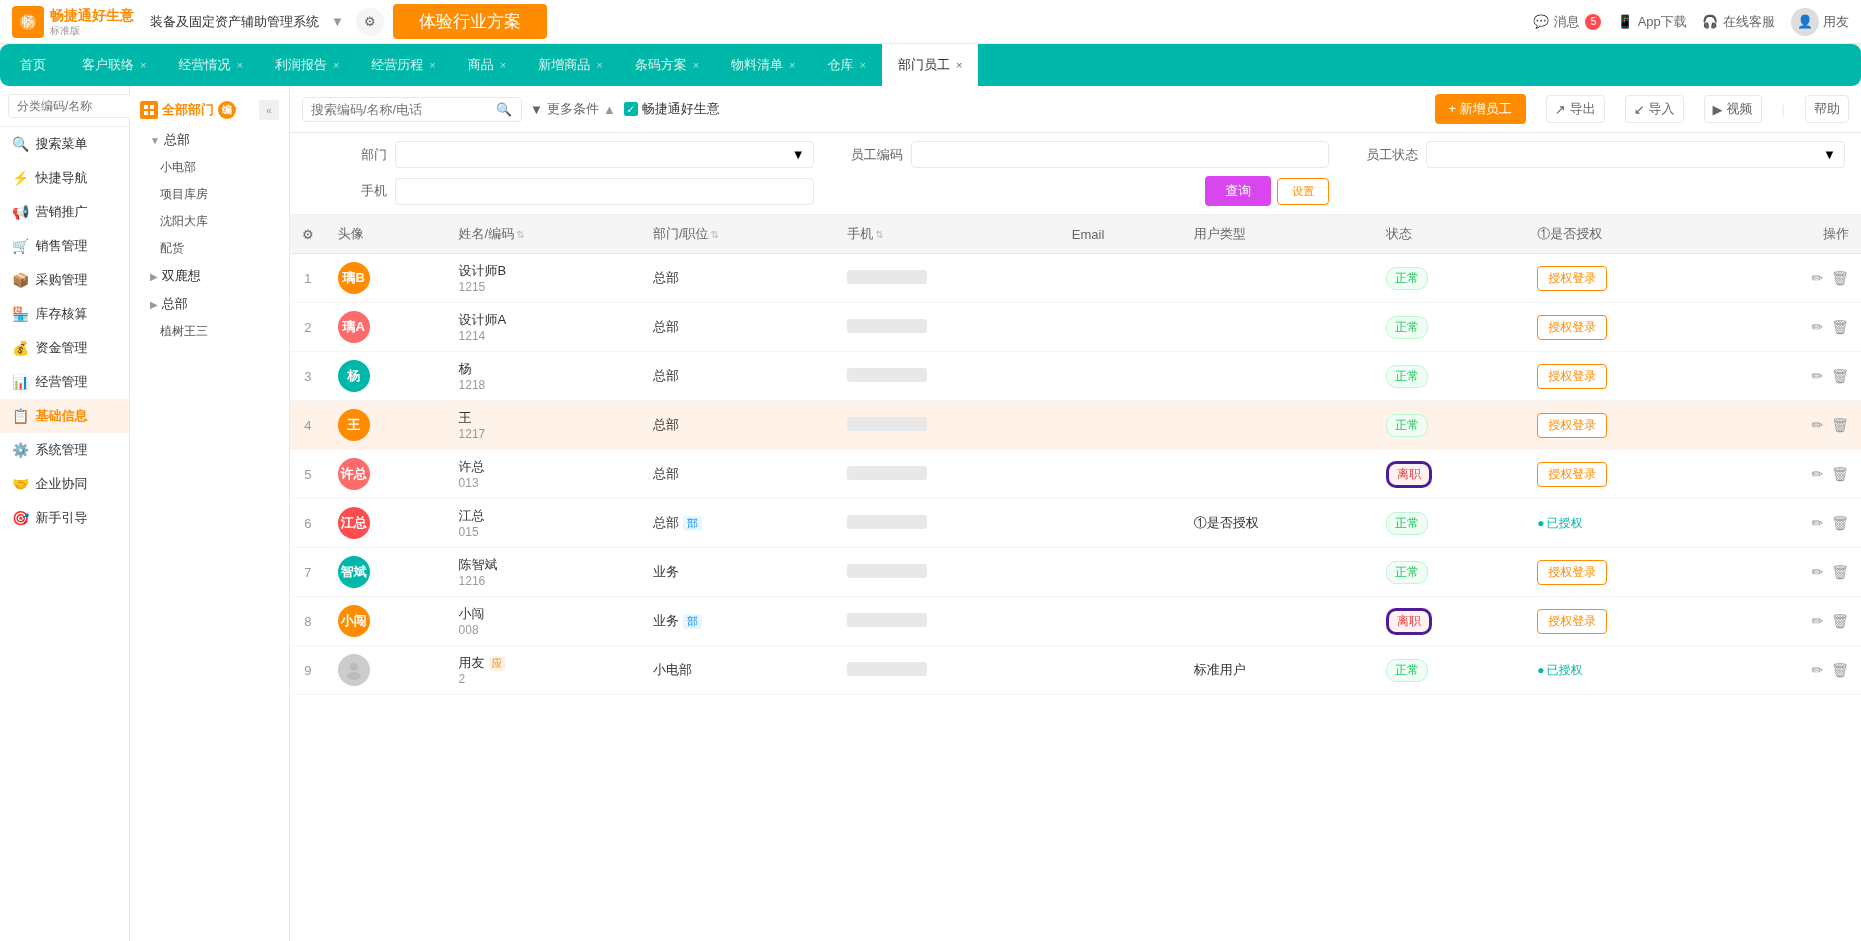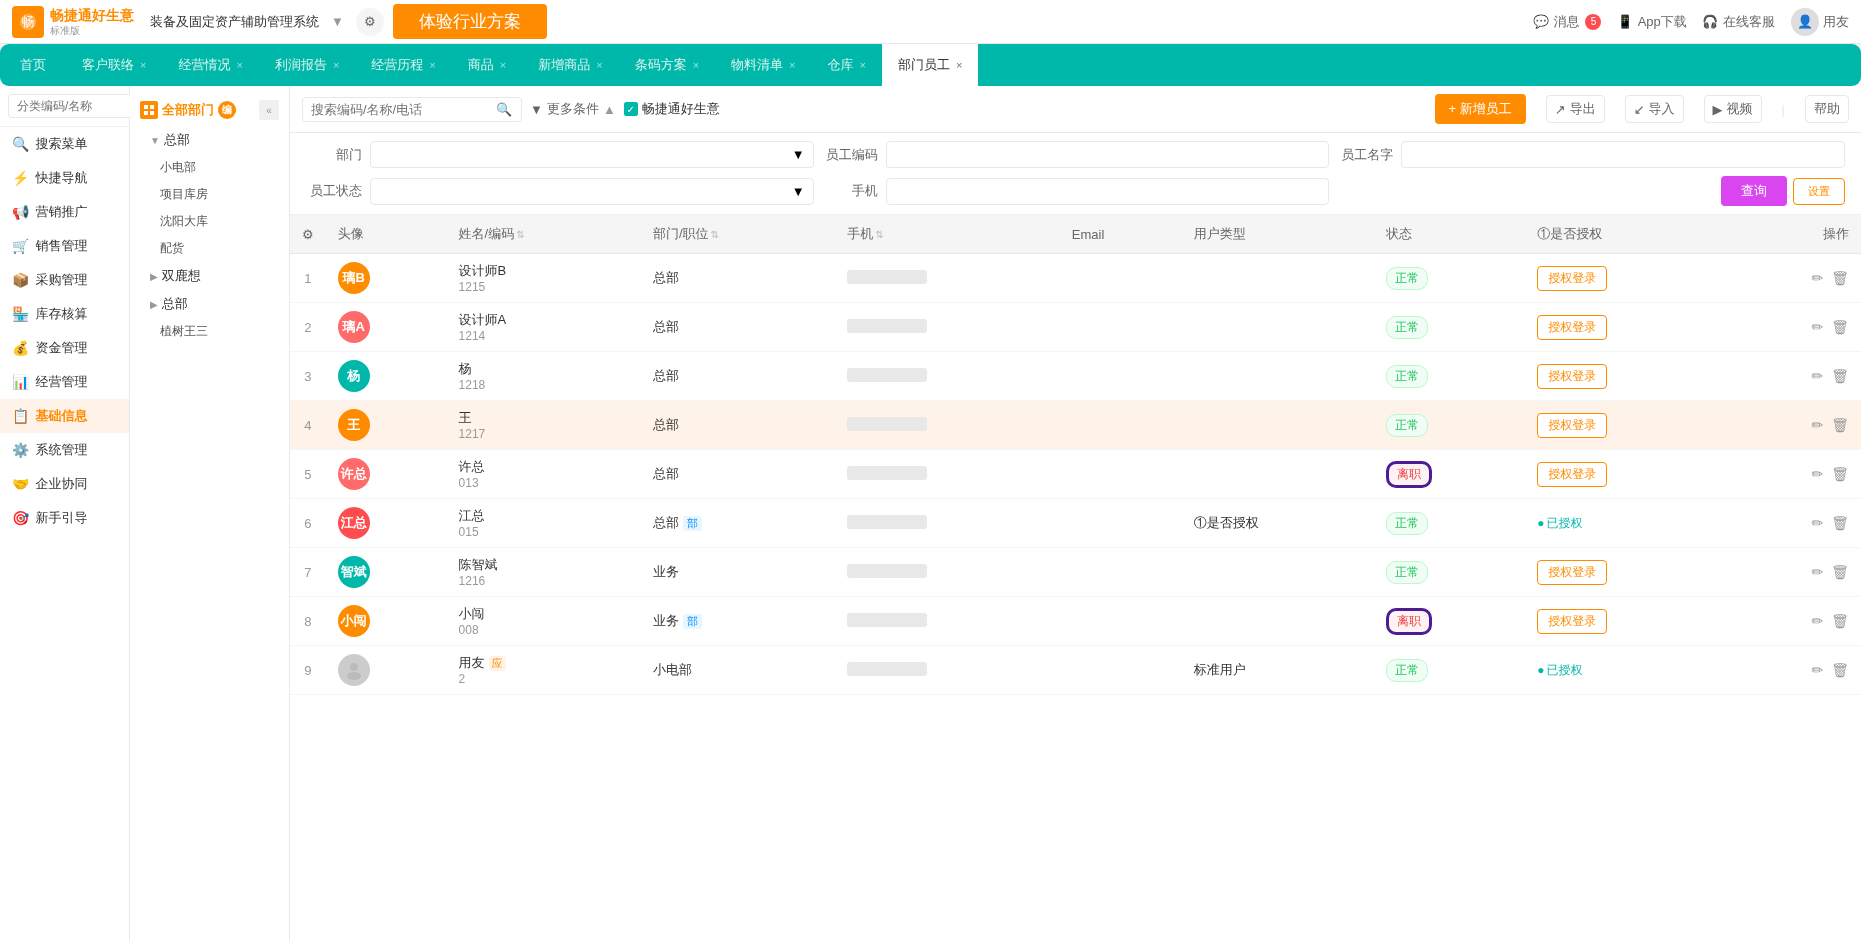--- a/index.html
+++ b/index.html
@@ -69,21 +69,21 @@
     .filter-btn .arrow { color: #999; }
     .show-resigned { display: flex; align-items: center; gap: 4px; color: #333; font-size: 13px; cursor: pointer; }
     .show-resigned .checkbox { width: 14px; height: 14px; border: 1px solid #00b8a9; background: #00b8a9; border-radius: 2px; display: flex; align-items: center; justify-content: center; color: white; font-size: 10px; }
     .toolbar-right { display: flex; align-items: center; gap: 20px; }
     .add-btn { background: #ff8c00; color: white; border: none; border-radius: 4px; padding: 6px 14px; cursor: pointer; font-size: 13px; display: flex; align-items: center; gap: 4px; }
     .action-btn { display: flex; align-items: center; gap: 4px; color: #666; cursor: pointer; font-size: 13px; padding: 4px 8px; border: 1px solid #e8e8e8; border-radius: 4px; background: #fff; }
 
     
     .filter-row { background: #fff; padding: 8px 16px; border-bottom: 1px solid #f0f0f0; display: grid; grid-template-columns: 1fr 1fr 1fr; gap: 8px; align-items: center; }
     .filter-item { display: flex; align-items: center; gap: 8px; }
-    .filter-label { color: #666; font-size: 13px; white-space: nowrap; min-width: 56px; text-align: right; }
+    .filter-label { color: #666; font-size: 13px; white-space: nowrap; min-width: 56px; text-align: right; margin-left: 25px; }
     .filter-select { flex: 1; border: 1px solid #e8e8e8; border-radius: 4px; padding: 5px 8px; font-size: 13px; display: flex; align-items: center; justify-content: space-between; cursor: pointer; background: #fff; }
     .filter-input { flex: 1; border: 1px solid #e8e8e8; border-radius: 4px; padding: 5px 8px; font-size: 13px; outline: none; }
     .filter-actions { display: flex; gap: 6px; align-items: center; justify-content: flex-end; }
     .query-btn { background: #d946ef; color: white; border: none; border-radius: 4px; padding: 6px 20px; cursor: pointer; font-size: 13px; }
     .reset-btn { color: #ff8c00; border: 1px solid #ff8c00; border-radius: 4px; padding: 5px 14px; cursor: pointer; font-size: 11px; background: #fff; }
 
     
     .table-wrap { flex: 1; overflow-y: auto; background: #fff; }
     table { width: 100%; border-collapse: collapse; }
     thead tr { background: #f5f5f5; }
@@ -316,24 +316,20 @@
         <div class="filter-row">
           <div class="filter-item">
             <span class="filter-label">部门</span>
             <div class="filter-select">
               <span></span>
               <span>▼</span>
             </div>
           </div>
           <div class="filter-item">
             <span class="filter-label">员工编码</span>
-            <input class="filter-input" type="text" style="">
-          </div>
-          <div class="filter-item">
-            <span class="filter-label">员工名字</span>
             <input class="filter-input" type="text" style="">
           </div>
           <div class="filter-item">
             <span class="filter-label">员工状态</span>
             <div class="filter-select">
               <span></span>
               <span>▼</span>
             </div>
           </div>
           <div class="filter-item">

